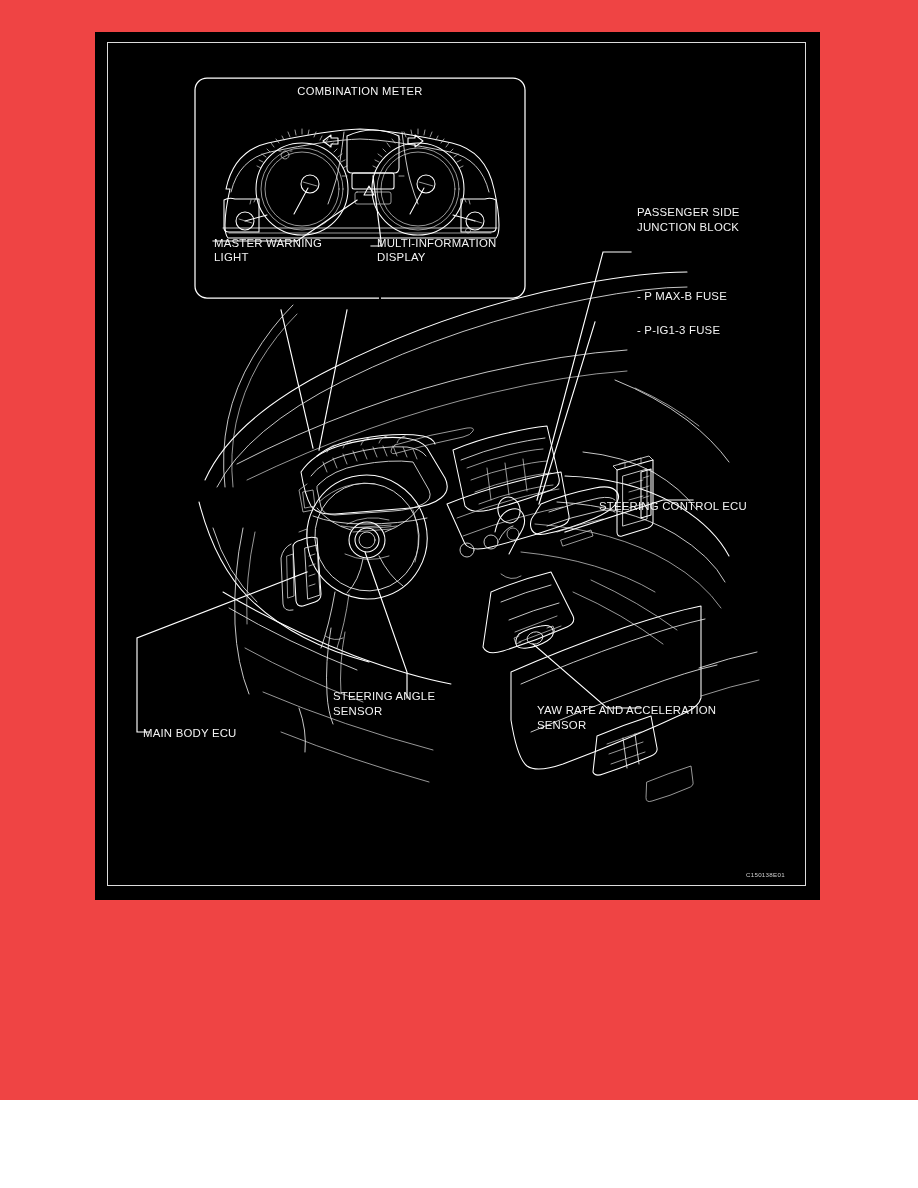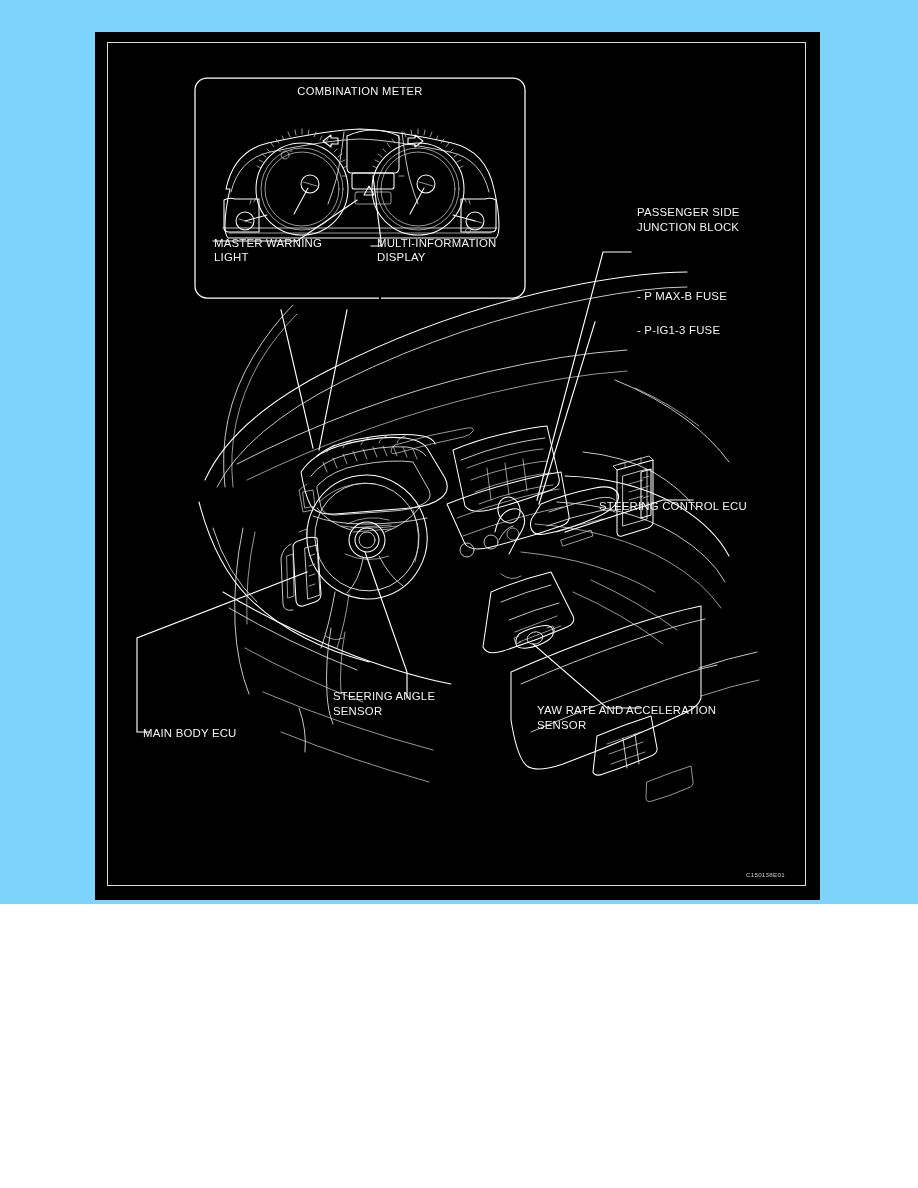--- a/index.html
+++ b/index.html
@@ -1,17 +1,17 @@
 <!DOCTYPE html>
 <html><head>
 <meta charset="utf-8">
 <style>
   html,body{margin:0;padding:0;background:#ffffff;}
   body{width:918px;height:1188px;font-family:"Liberation Sans",sans-serif;overflow:hidden;}
-  #page{position:relative;width:918px;height:904px;background:#7dd3fc;}
+  #page{position:relative;width:918px;height:1100px;background:#ef4444;}
   #panel{position:absolute;left:95px;top:32px;width:725px;height:868px;background:#000000;}
   #panel-inner-border{position:absolute;left:12px;top:10px;width:699px;height:844px;border:1.5px solid #dcdcdc;box-sizing:border-box;}
   #art{position:absolute;left:0;top:0;width:725px;height:868px;}
   .lbl{fill:#f2f2f2;font-family:"Liberation Sans",sans-serif;font-size:11.4px;letter-spacing:.2px;}
   .lbl-title{fill:#f5f5f5;font-family:"Liberation Sans",sans-serif;font-size:11.2px;letter-spacing:.3px;}
   .code{fill:#cfcfcf;font-family:"Liberation Sans",sans-serif;font-size:6.2px;letter-spacing:.3px;}
   .ln{stroke:#ffffff;stroke-width:1.05;fill:none;stroke-linecap:round;stroke-linejoin:round;}
   .ln2{stroke:#e8e8e8;stroke-width:.85;fill:none;stroke-linecap:round;stroke-linejoin:round;}
   .ln3{stroke:#d8d8d8;stroke-width:.7;fill:none;stroke-linecap:round;stroke-linejoin:round;}
   .lead{stroke:#ffffff;stroke-width:1.15;fill:none;stroke-linecap:square;stroke-linejoin:miter;}

